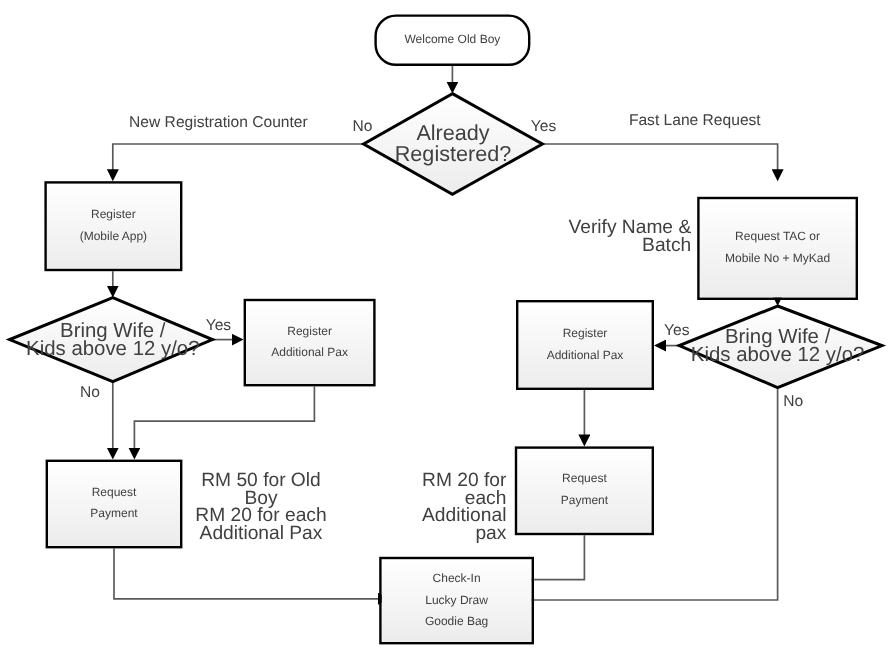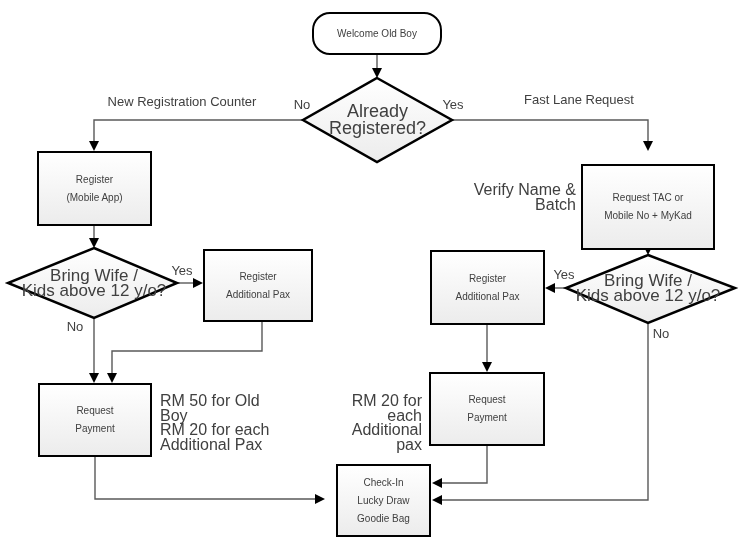--- a/index.html
+++ b/index.html
@@ -52,21 +52,21 @@
     text-align: center;
     white-space: nowrap;
   }
   .annotation {
     position: absolute;
     font-size: 16px;
     line-height: 14.5px;
     white-space: pre-line;
   }
   .annotation.right { text-align: right; }
-  .annotation.left { text-align: left; }
+  .annotation.left { text-align: center; }
 </style>
 </head>
 <body>
 
 <div class="canvas">
 
   <svg class="wires">
     <defs>
       <linearGradient id="nodeGrad" x1="0" y1="0" x2="0" y2="1">
         <stop offset="0" stop-color="#ffffff"></stop>
@@ -109,21 +109,21 @@
 
   <div class="node" style="left:581px; top:151px; width:134px; height:86px;margin-top:13px;">Request TAC or
 Mobile No + MyKad</div>
 
   <div class="node" style="left:430px; top:250px; width:115px; height:75px;">Register
 Additional Pax</div>
 
   <div class="node" style="left:429px; top:372px; width:116px; height:74px;">Request
 Payment</div>
 
-  <div class="node" style="left:336px; top:464px; width:95px; height:73px;">Check-In
+  <div class="node" style="left:316px; top:464px; width:129px; height:73px;">Check-In
 Lucky Draw
 Goodie Bag</div>
 
   <div class="dlabel big" style="left:312px; top:103px; width:131px;">Already
 Registered?</div>
 
   <div class="dlabel" style="left:14px; top:268px; width:160px;">Bring Wife /
 Kids above 12 y/o?</div>
 
   <div class="dlabel" style="left:568px; top:273px; width:160px;">Bring Wife /

